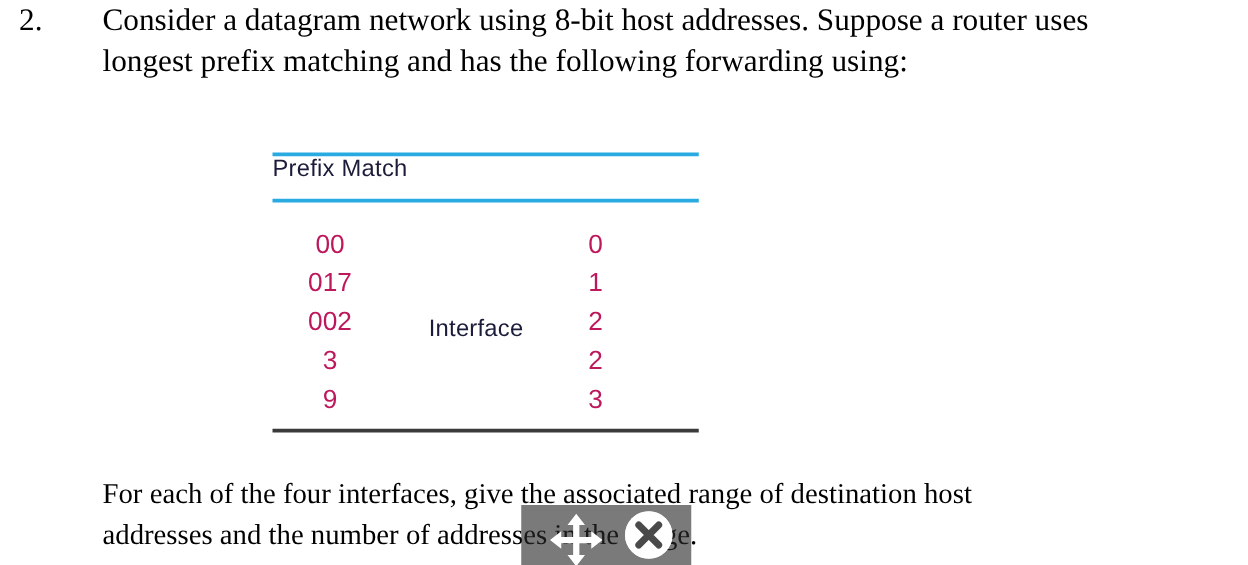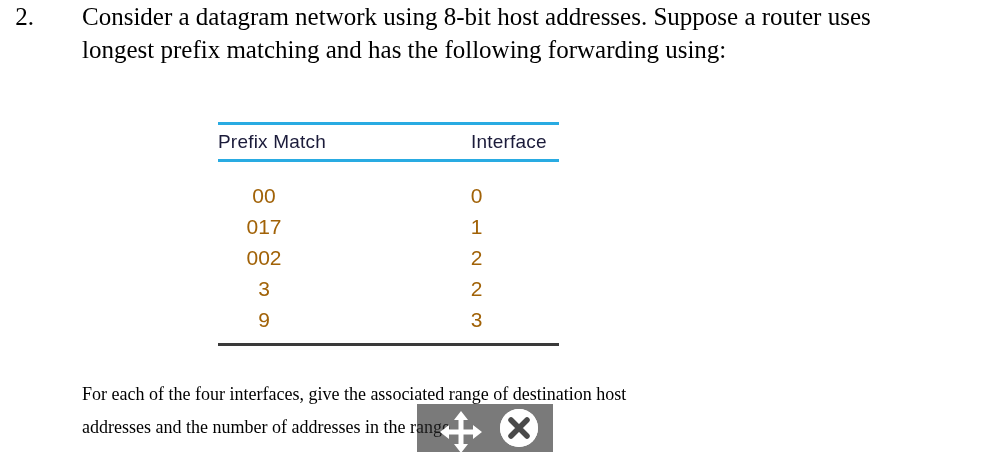--- a/index.html
+++ b/index.html
@@ -66,21 +66,22 @@
     width: 100%;
   }
   .rule-bottom {
     height: 3px;
     background: #3a3a3a;
     width: 100%;
   }
   .head-row {
     display: flex;
     height: 34px;
-    align-items: center;
+    align-items: flex-start;
+    flex-direction: column;
   }
   .cell-prefix {
     flex: 0 0 128px;
     text-align: left;
     padding-left: 0px;
     box-sizing: border-box;
   }
   .cell-iface {
     flex: 1 1 auto;
     text-align: left;
@@ -97,42 +98,42 @@
   .body-rows {
     padding-top: 18px;
     padding-bottom: 8px;
   }
   .data-row {
     display: flex;
     height: 31px;
     align-items: center;
     font-family: "Liberation Sans Narrow", "Liberation Sans", sans-serif;
     font-size: 21px;
-    color: #a16207;
+    color: #be185d;
   }
   .data-row .col-prefix {
     flex: 0 0 128px;
     text-align: center;
     padding-right: 36px;
     box-sizing: border-box;
   }
   .data-row .col-iface {
     flex: 1 1 auto;
     text-align: center;
     padding-left: 48px;
     box-sizing: border-box;
   }
 
   
   .closing {
     position: absolute;
     left: 46px;
     top: 378px;
     width: 940px;
-    font-size: 18px;
+    font-size: 23px;
     line-height: 33px;
   }
   .closing .q-line {
     display: block;
     white-space: nowrap;
   }
 
   
   .media-overlay {
     position: absolute;

